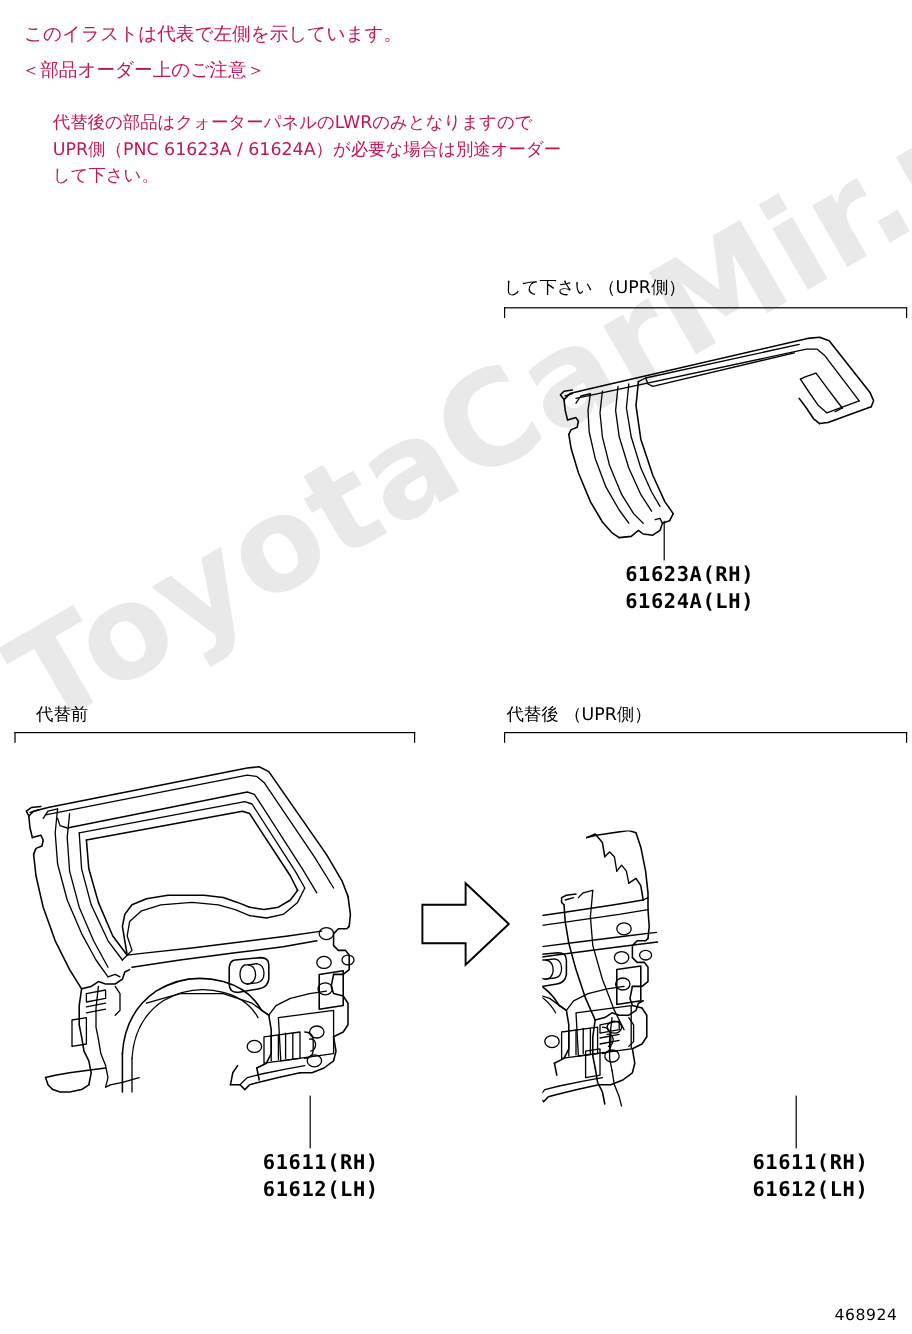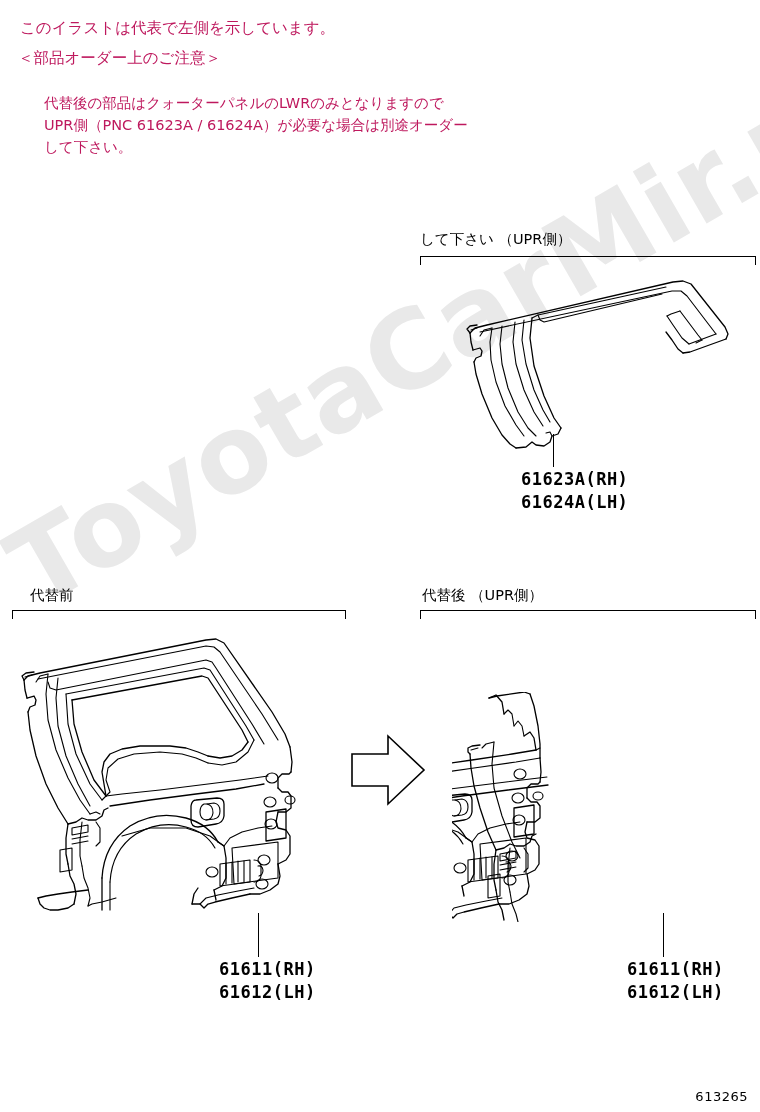--- a/index.html
+++ b/index.html
@@ -366,16 +366,16 @@
       <ellipse class="ln2" cx="86" cy="104" rx="5" ry="4"></ellipse>
 
       <path class="ln" d="M10 194 L12 204"></path>
       <path class="ln2" d="M-3 222 L2 216 L14 213 L34 209 L50 206"></path>
     </svg>
 
     <div class="leader leader-right"></div>
     <div class="partno partno-right"><span>61611(RH)</span>
 <span>61612(LH)</span></div>
 
-    <div class="footer-id">613265</div>
+    <div class="footer-id">468924</div>
 
   </div>
 </div>
 
 </body></html>

